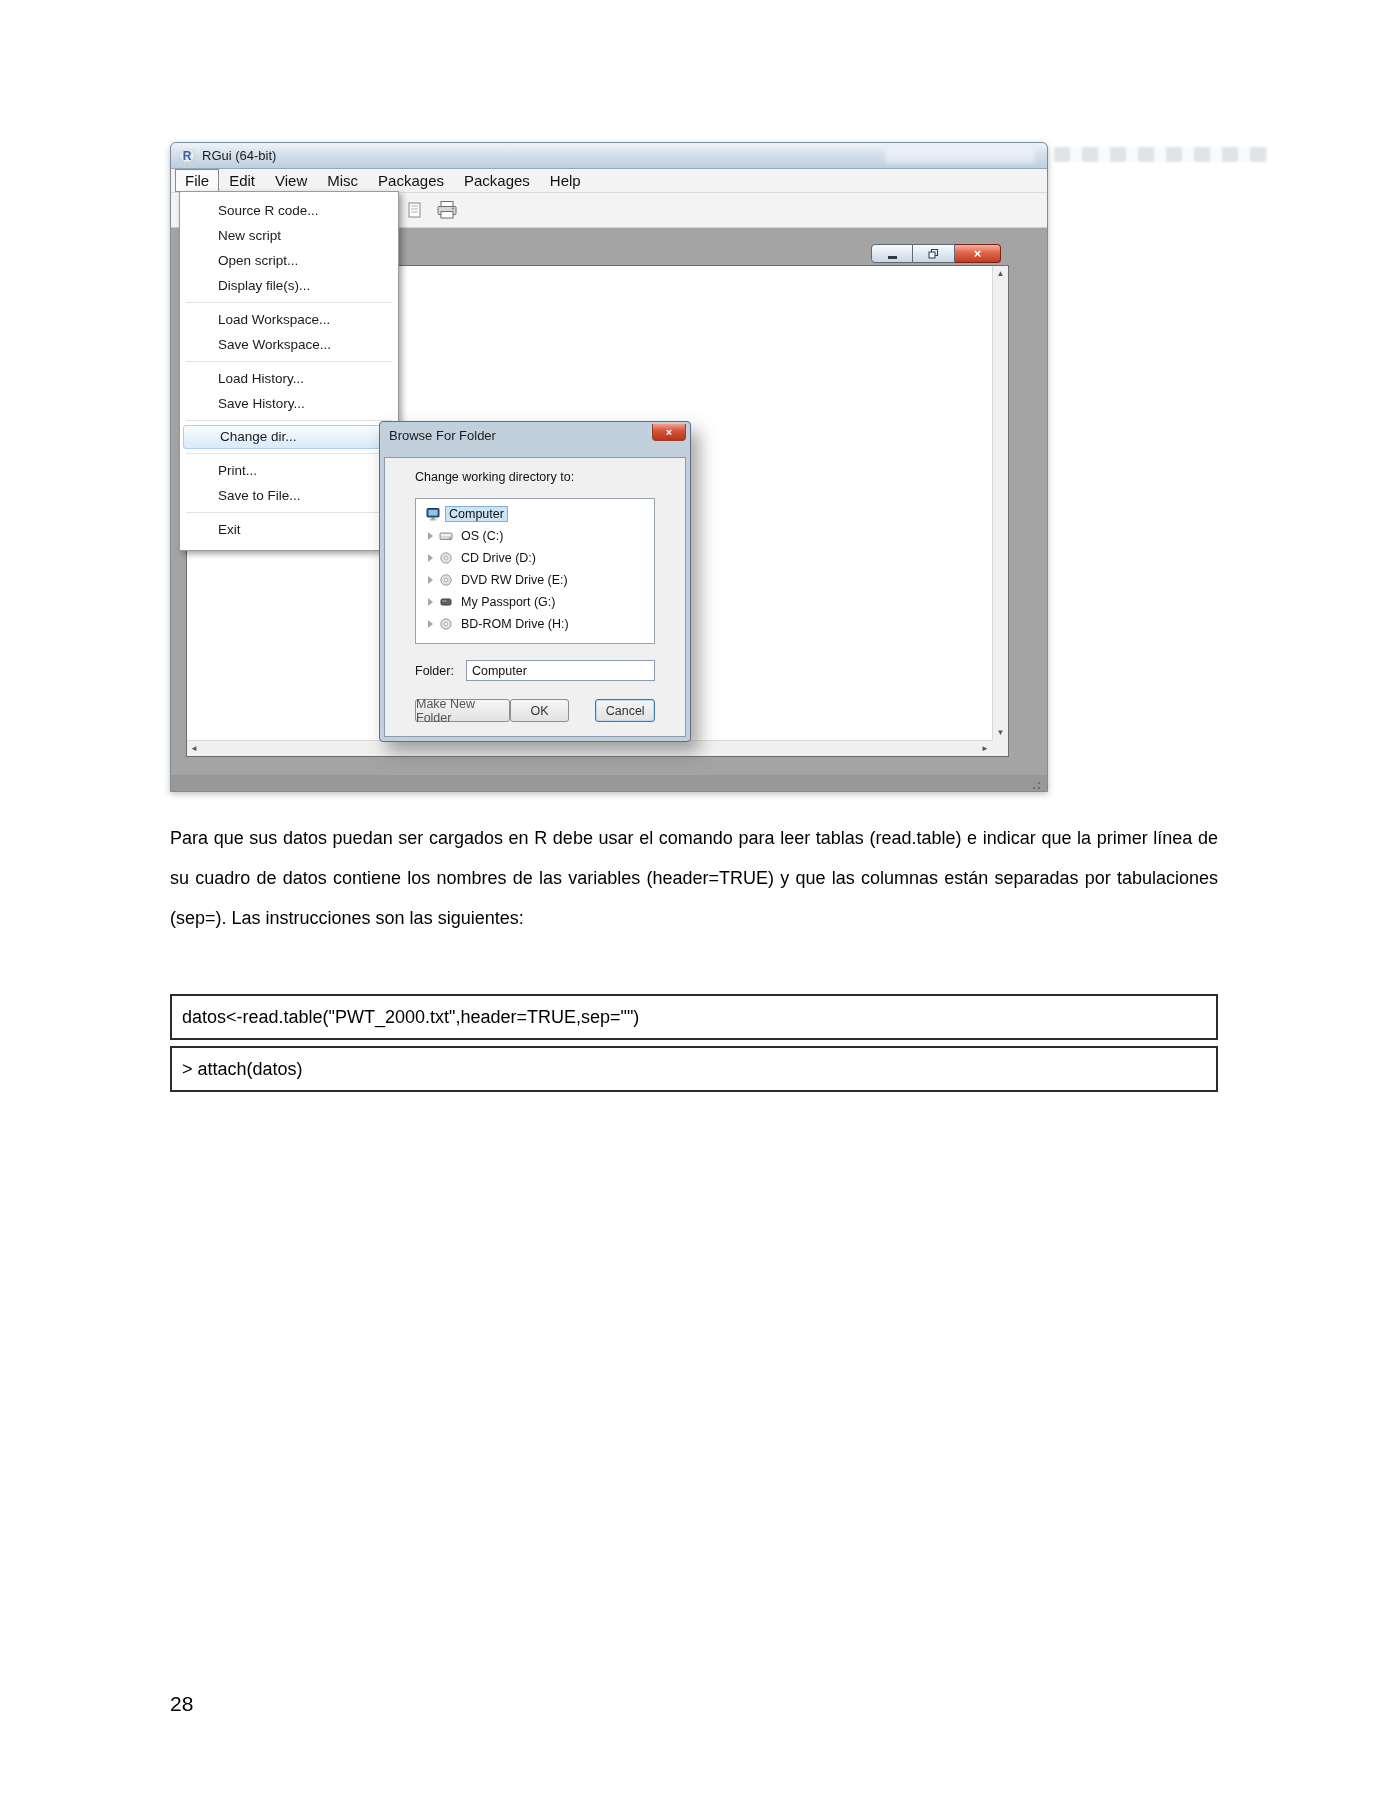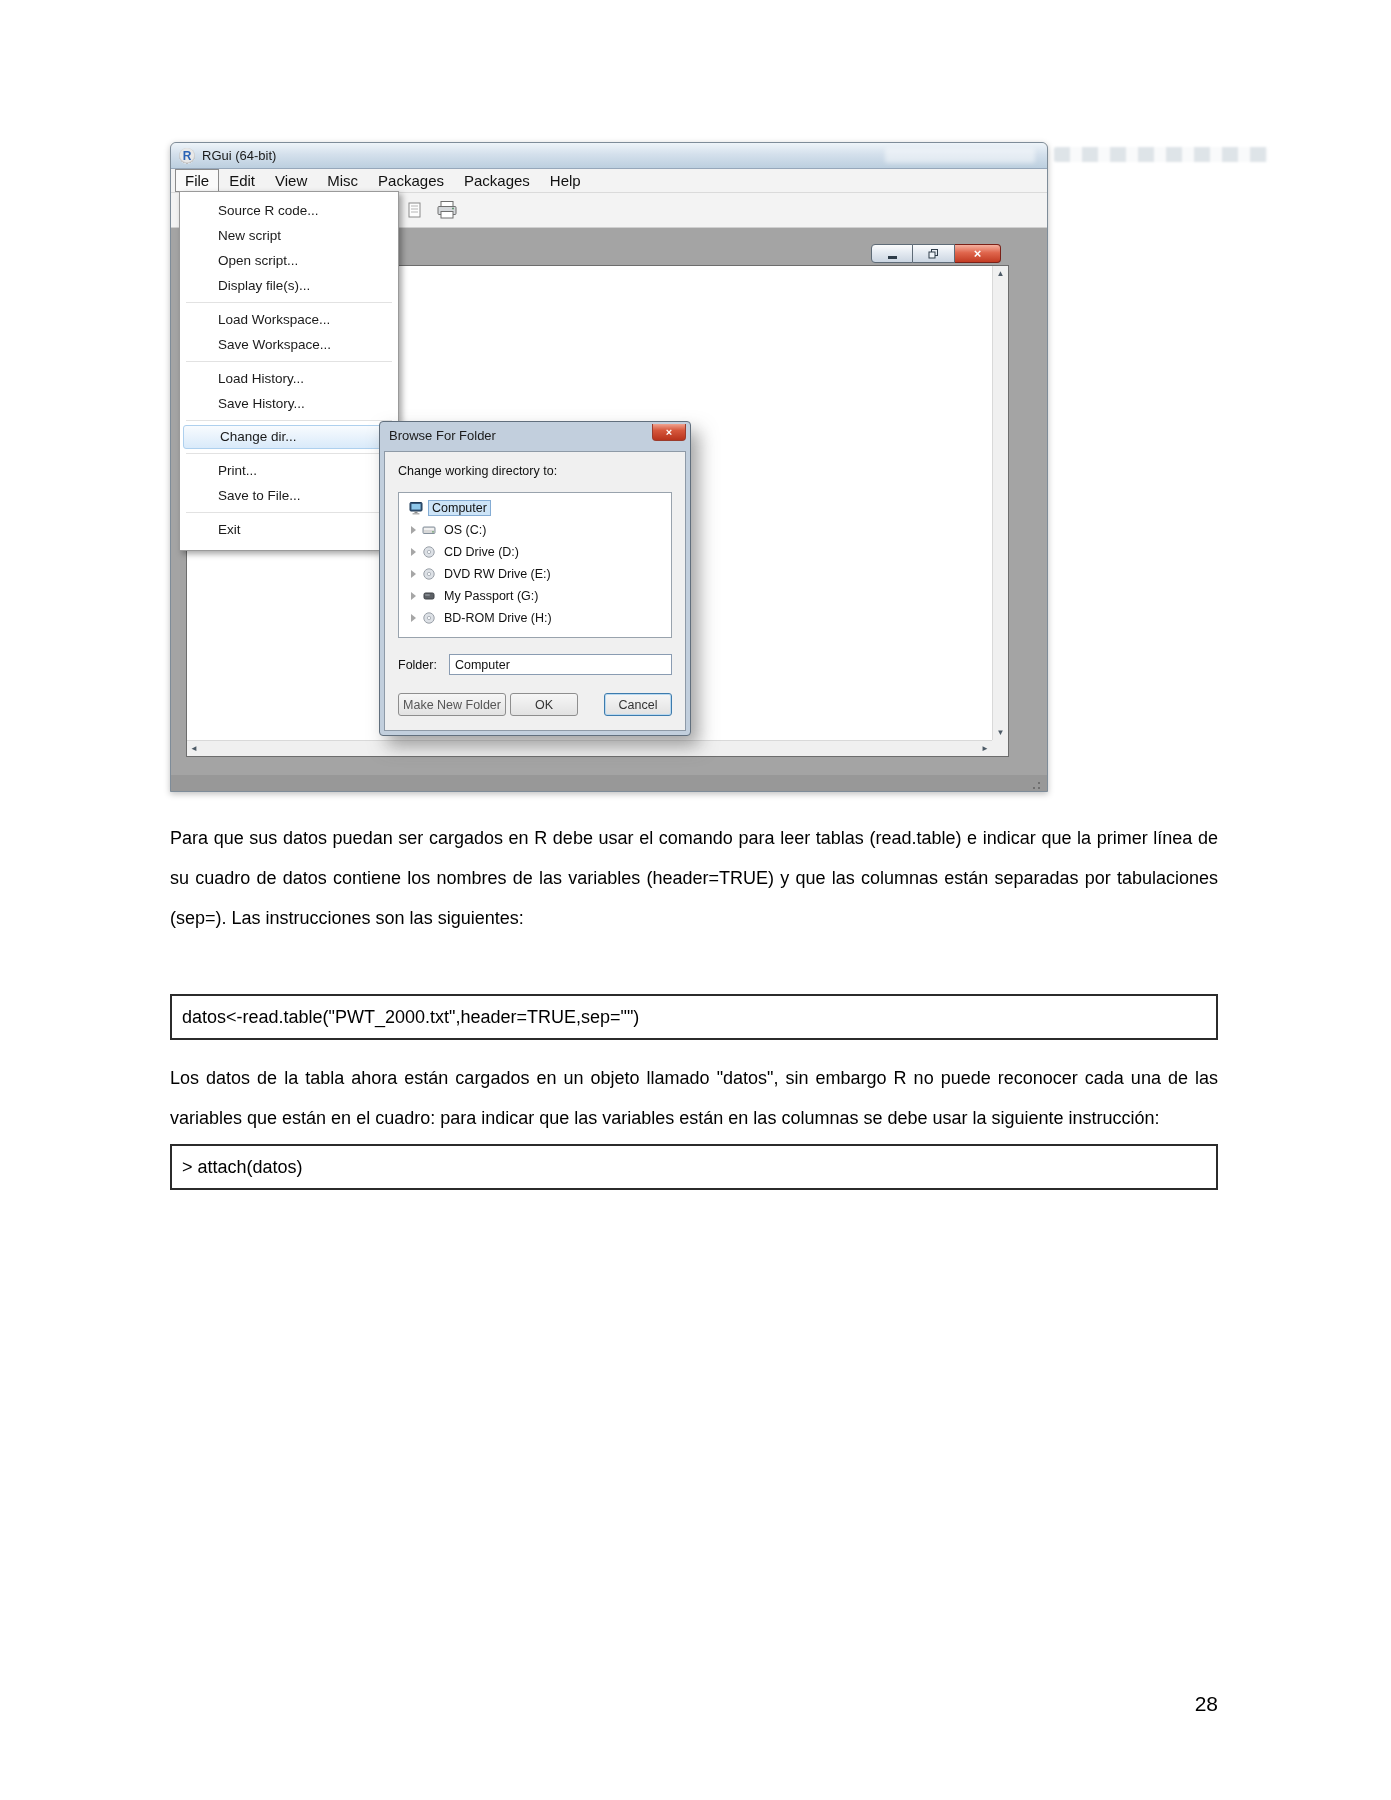--- a/index.html
+++ b/index.html
@@ -100,22 +100,22 @@
     height: 26px; display: flex; align-items: center; padding: 0 4px 0 9px;
     font-size: 13px; color: #1b1b1b;
   }
   .dialog-close {
     margin-left: auto; width: 34px; height: 17px; margin-top: -6px;
     border: 1px solid #9b3c2d; border-top: none; border-radius: 0 0 4px 4px;
     background: linear-gradient(#f0a390, #d6573c 40%, #b8331c);
     color: #fff; font-size: 11px; line-height: 16px; text-align: center; font-weight: bold;
   }
   .dialog-body {
-    background: #f0f0f0; border: 1px solid #8e9aa7; margin: 3px 4px 4px;
-    padding: 12px 13px 14px; font-size: 12.5px; color: #111;
+    background: #f0f0f0; border: 1px solid #8e9aa7; margin: 9px 4px 4px;
+    padding: 12px 30px 14px; font-size: 12.5px; color: #111;
   }
   .prompt { margin-bottom: 14px; }
   .tree { background: #fff; border: 1px solid #99a3ad; height: 146px; padding: 4px 2px; overflow: hidden; }
   .trow { display: flex; align-items: center; height: 22px; }
   .trow .expander {
     width: 0; height: 0; margin-left: 10px; margin-right: 5px;
     border-left: 5px solid #a6a6a6; border-top: 4px solid transparent; border-bottom: 4px solid transparent;
   }
   .trow .ticon { width: 16px; display: flex; justify-content: center; margin-right: 4px; }
   .trow.root { padding-left: 7px; }
@@ -149,21 +149,21 @@
   .codebox {
     border: 2px solid #2b2b2b; background: #fff; text-align: left;
     padding: 1px 10px; line-height: 40px; white-space: nowrap; overflow: hidden;
   }
   .codebox.c1 { margin-top: 56px; }
   .para2 { margin-top: 18px; }
   .codebox.c2 { margin-top: 6px; }
   .para3 { margin-top: 16px; }
   .codebox.c3 { margin-top: 14px; }
   .pagenum { position: absolute; left: 170px; top: 1692px; width: 1048px;
-    text-align: right; font-size: 21px; }
+    text-align: left; font-size: 21px; }
 
   
   svg { display: block; }
 </style>
 </head>
 <body>
 
 <div class="page">
 
   <div class="screenshot">
@@ -344,19 +344,18 @@
       </div>
 
     </div>
   </div>
 
   <div class="artifact"></div>
 
   <div class="doc">
     <p>Para que sus datos puedan ser cargados en R debe usar el comando para leer tablas (read.table) e indicar que la primer línea de su cuadro de datos contiene los nombres de las variables (header=TRUE) y que las columnas están separadas por tabulaciones (sep=). Las instrucciones son las siguientes:</p>
     <div class="codebox c1">datos&lt;-read.table("PWT_2000.txt",header=TRUE,sep="")</div>
-    <p class="para2">Los datos de la tabla ahora están cargados en un objeto llamado "datos", sin embargo R no puede reconocer cada una de las variables que están en el cuadro: para indicar que las variables están en las columnas se debe usar la siguiente instrucción:</p>
     <div class="codebox c2">&gt; attach(datos)</div>
   </div>
 
   <div class="pagenum">28</div>
 
 </div>
 
 </body></html>

